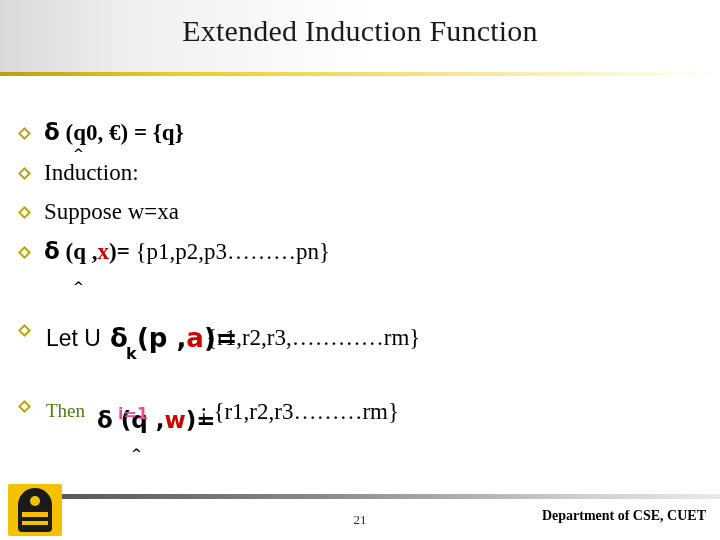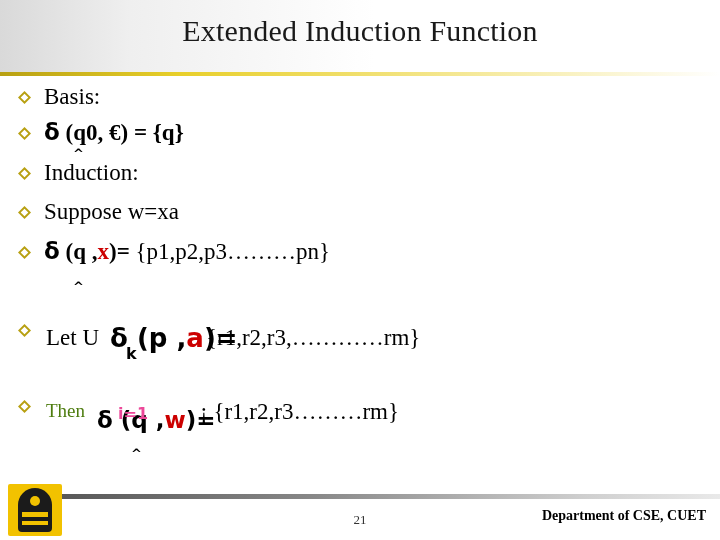--- a/index.html
+++ b/index.html
@@ -130,21 +130,21 @@
     color: #000000;
     white-space: nowrap;
   }
   .frag-let { left: 110px; top: 323px; font-size: 26px; }
   .frag-then { left: 97px; top: 407px; font-size: 23px; }
 
   .text-let-prefix {
     position: absolute;
     left: 46px;
     top: 325px;
-    font-family: Liberation Serif, serif;
+    font-family: Liberation Sans, sans-serif;
     font-size: 23px;
     color: #000000;
   }
   .text-let-suffix {
     position: absolute;
     left: 206px;
     top: 325px;
     font-family: "Liberation Serif", serif;
     font-size: 23px;
     color: #000000;
@@ -239,29 +239,20 @@
 <body>
 
 <div class="slide">
 
   <div class="header"></div>
   <div class="header-rule"></div>
   <div class="slide-title">Extended Induction Function</div>
 
   <div class="body">
 
-    <div class="bullet-row b1">
-      <span class="bullet-marker">
-        <svg width="13" height="13" viewBox="0 0 12 12">
-            <path d="M6 0 L12 6 L6 12 L0 6 Z" fill="#b8a012"></path>
-            <path d="M6 2.5 L9.5 6 L6 9.5 L2.5 6 Z" fill="#ffffff"></path>
-          </svg>
-      </span>
-      <span class="bullet-text">Basis:</span>
-    </div>
 
     <div class="bullet-row b2">
       <span class="bullet-marker">
         <svg width="13" height="13" viewBox="0 0 12 12">
             <path d="M6 0 L12 6 L6 12 L0 6 Z" fill="#b8a012"></path>
             <path d="M6 2.5 L9.5 6 L6 9.5 L2.5 6 Z" fill="#ffffff"></path>
           </svg>
       </span>
       <span class="bullet-text">
         <span class="sym bold">δ</span><span class="bold"> (q0, €) = {q}</span>

